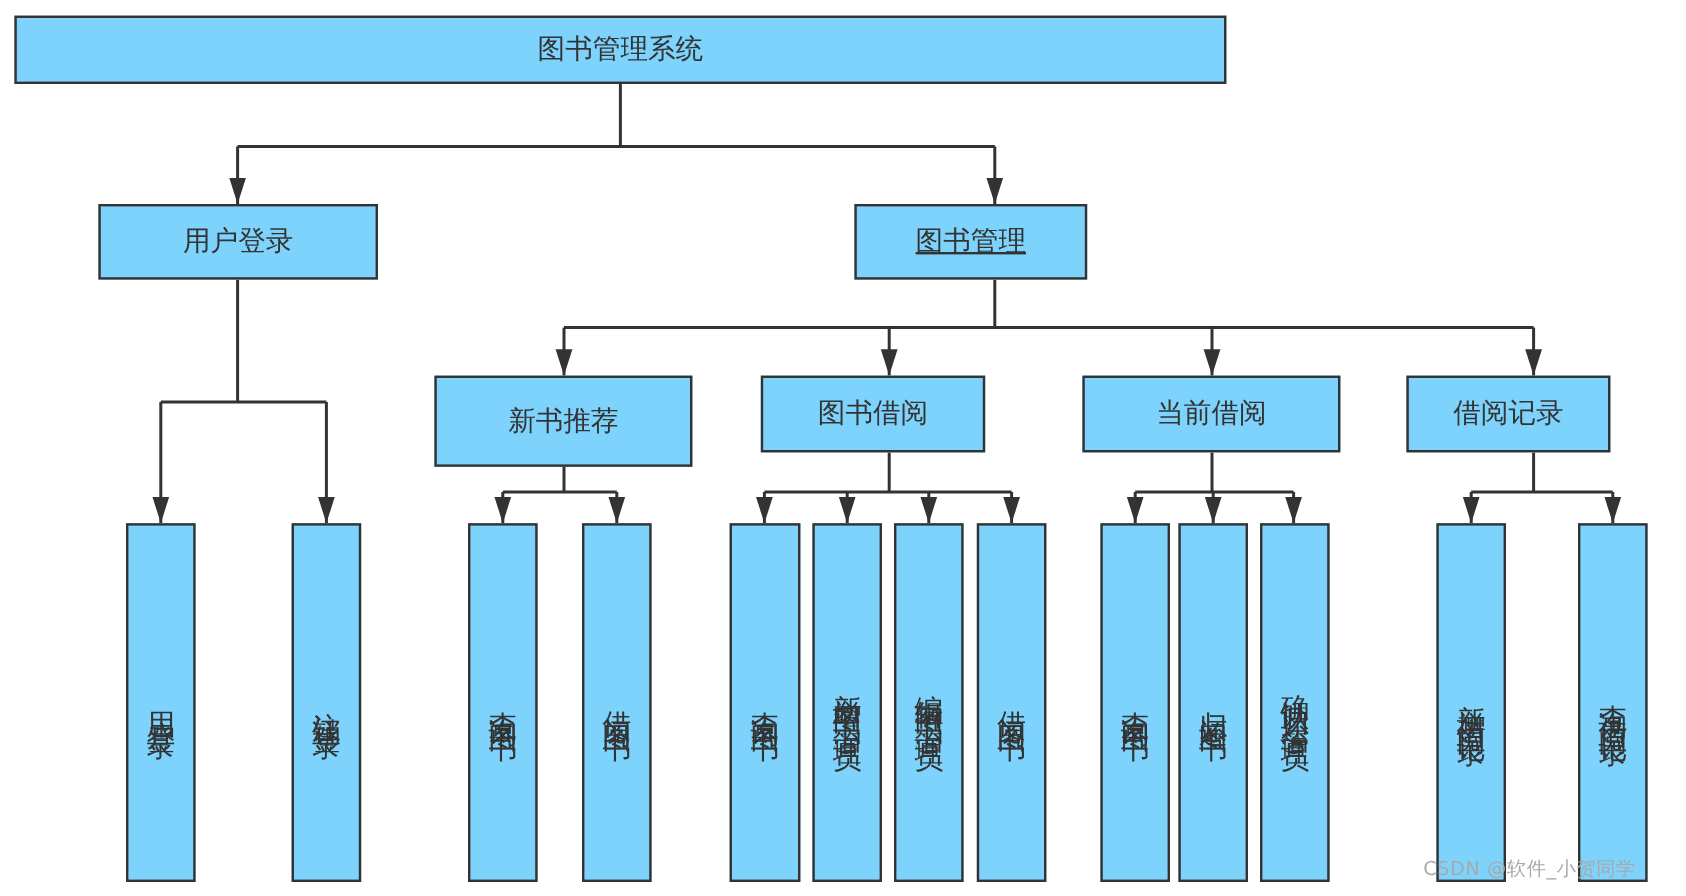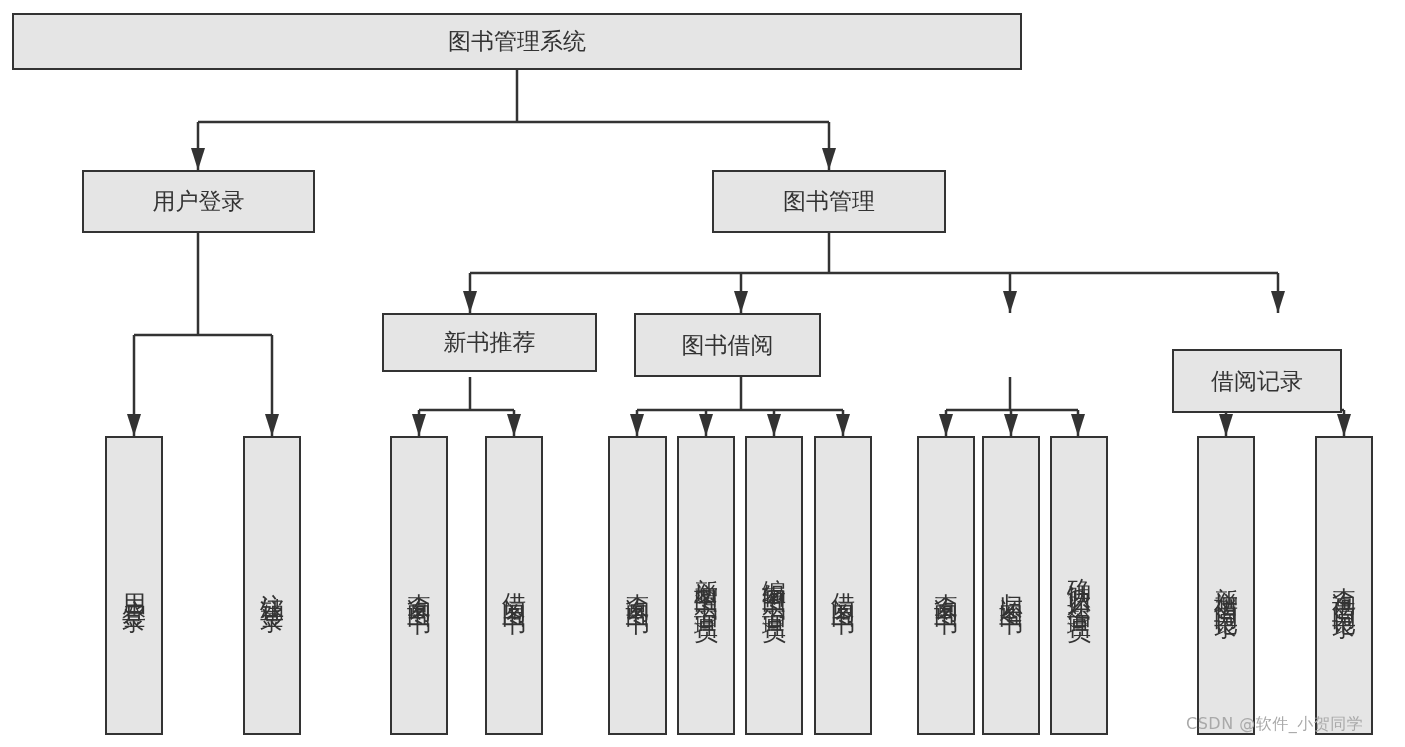--- a/index.html
+++ b/index.html
@@ -14,21 +14,21 @@
   }
   svg.connectors {
     position: absolute;
     left: 0; top: 0;
     width: 1405px; height: 747px;
   }
   .node {
     position: absolute;
     box-sizing: border-box;
     border: 2.5px solid #333333;
-    background: #e5e5e5;
+    background: #7dd3fc;
     display: flex;
     align-items: center;
     justify-content: center;
     font-size: 23px;
     line-height: 1;
     color: #333333;
     white-space: nowrap;
   }
   .leaf {
     writing-mode: vertical-rl;
@@ -98,25 +98,26 @@
       <line x1="1278" y1="377" x2="1278" y2="410"></line>
       <line x1="1226" y1="410" x2="1344" y2="410"></line>
       <line x1="1226" y1="410" x2="1226" y2="436" marker-end="url(#ah)"></line>
       <line x1="1344" y1="410" x2="1344" y2="436" marker-end="url(#ah)"></line>
     </g>
   </svg>
 
   <div class="node" style="left:12px; top:13px; width:1010px; height:57px;">图书管理系统</div>
 
   <div class="node" style="left:82px; top:170px; width:233px; height:63px;">用户登录</div>
-  <div class="node" style="left:712px; top:170px; width:234px; height:63px;">图书管理</div>
+  <div class="node" style="left:712px; top:170px; width:194px; height:63px;text-decoration:underline;">图书管理</div>
 
-  <div class="node" style="left:382px; top:313px; width:215px; height:59px;">新书推荐</div>
+  <div class="node" style="left:362px; top:313px; width:215px; height:76px;">新书推荐</div>
   <div class="node" style="left:634px; top:313px; width:187px; height:64px;">图书借阅</div>
-  <div class="node" style="left:1172px; top:313px; width:170px; height:64px;margin-top:36px;">借阅记录</div>
+  <div class="node" style="left:902px; top:313px; width:215px; height:64px;">当前借阅</div>
+  <div class="node" style="left:1172px; top:313px; width:170px; height:64px;">借阅记录</div>
 
   <div class="node leaf" style="left:105px; top:436px; width:58px; height:299px;">用户登录</div>
   <div class="node leaf" style="left:243px; top:436px; width:58px; height:299px;">注销登录</div>
 
   <div class="node leaf" style="left:390px; top:436px; width:58px; height:299px;">查询图书</div>
   <div class="node leaf" style="left:485px; top:436px; width:58px; height:299px;">借阅图书</div>
 
   <div class="node leaf" style="left:608px; top:436px; width:59px; height:299px;">查询图书</div>
   <div class="node leaf" style="left:677px; top:436px; width:58px; height:299px;">新增图书（管理员）</div>
   <div class="node leaf" style="left:745px; top:436px; width:58px; height:299px;">编辑图书（管理员）</div>

